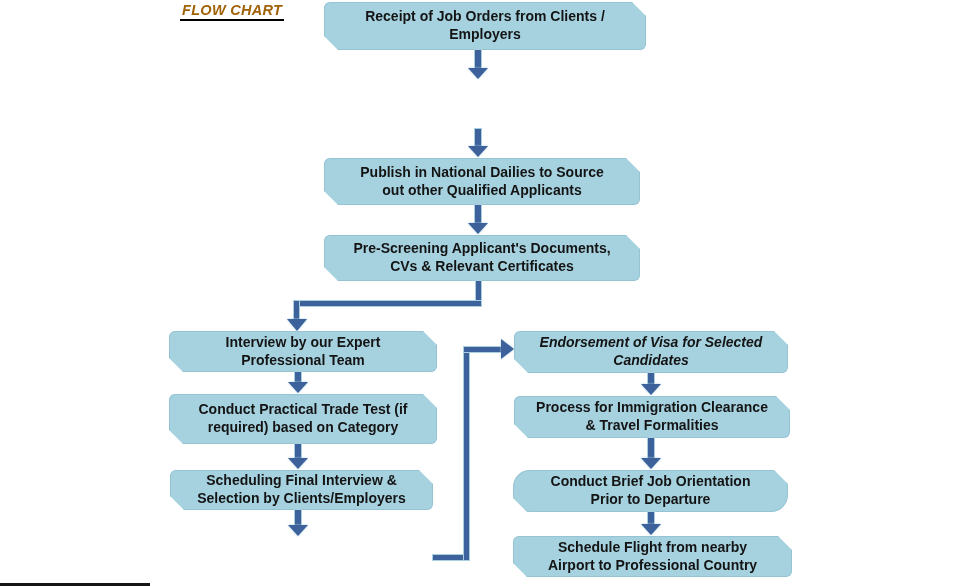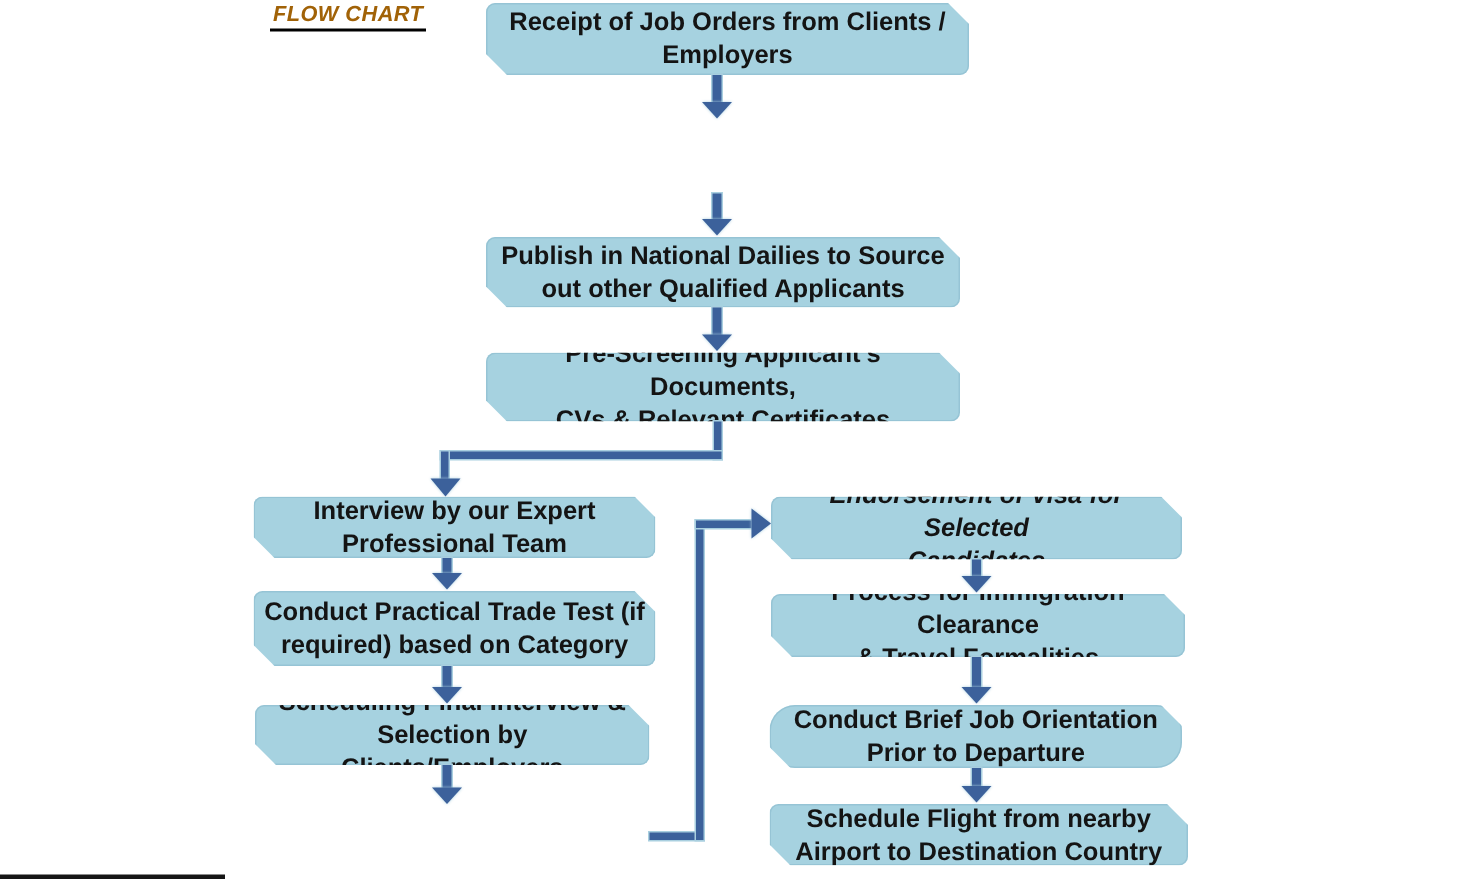--- a/index.html
+++ b/index.html
@@ -20,21 +20,21 @@
   }
   .node{
     position:absolute;background:var(--node-fill);
     border-radius:6px;
     clip-path:polygon(0 0,calc(100% - 14px) 0,100% 14px,100% 100%,14px 100%,0 calc(100% - 14px));
     box-shadow:inset 0 0 0 1px rgba(130,180,200,.45);
     display:flex;align-items:center;justify-content:center;
   }
   .node-label{
     display:block;width:100%;text-align:center;white-space:pre-line;
-    font-size:17px;font-weight:bold;color:var(--text);line-height:1.28;
+    font-size:14px;font-weight:bold;color:var(--text);line-height:1.28;
     padding:0 6px;
   }
   
   .arrow-down{position:absolute;width:20px;}
   .arrow-down .shaft{
     position:absolute;left:7px;width:6px;top:0;bottom:10px;
     background:var(--arrow);box-shadow:0 0 0 1px var(--arrow-outline);
   }
   .arrow-down .head{
     position:absolute;left:0;bottom:0;width:0;height:0;
@@ -112,21 +112,21 @@
   <div class="node" id="n10">
     <span class="node-label">Process for Immigration Clearance
 &amp; Travel Formalities</span>
   </div>
   <div class="node" id="n11">
     <span class="node-label">Conduct Brief Job Orientation
 Prior to Departure</span>
   </div>
   <div class="node" id="n12">
     <span class="node-label">Schedule Flight from nearby
-Airport to Destination Country</span>
+Airport to Professional Country</span>
   </div>
 
   <div class="arrow-down" style="left:468px;top:50px;height:29px">
       <i class="shaft"></i>
       <i class="head"></i>
     </div>
   <div class="arrow-down" style="left:468px;top:129px;height:28px">
       <i class="shaft"></i>
       <i class="head"></i>
     </div>

